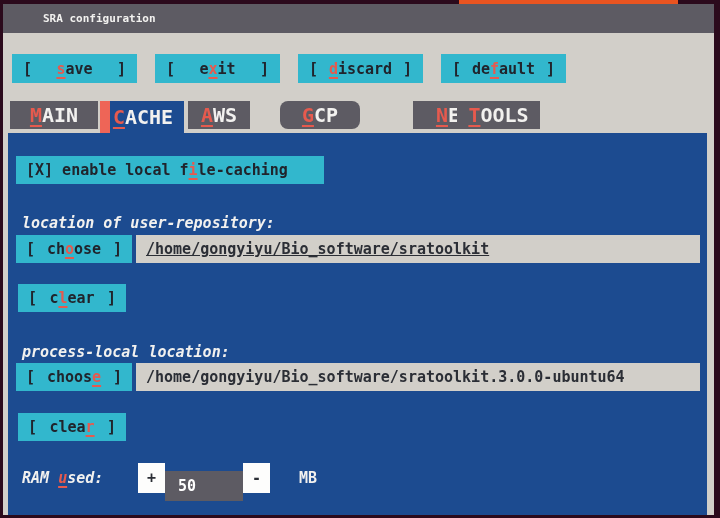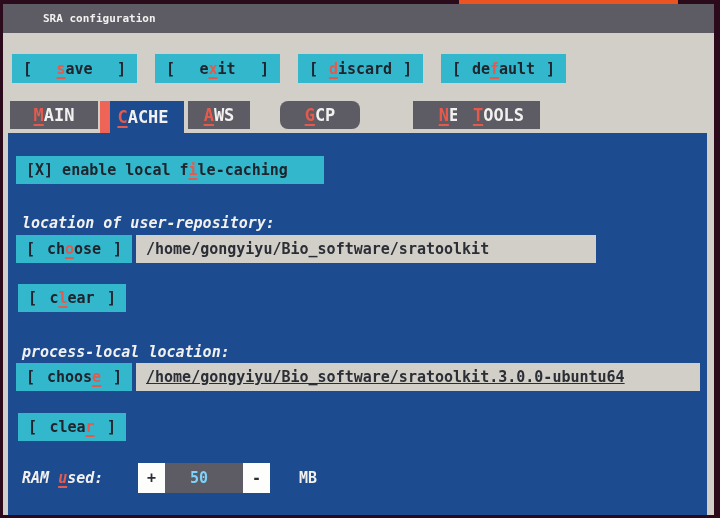--- a/index.html
+++ b/index.html
@@ -18,21 +18,21 @@
   }
   .toolbar { position:absolute; left:9px; top:50px; display:flex; gap:18px; }
   .tbtn {
     width:125px; height:29px; background:var(--cyan,#32b7cd); color:#20242c;
     font-size:15px; display:flex; align-items:center; justify-content:space-between;
     padding:0 11px; box-sizing:border-box; cursor:pointer; white-space:pre;
   }
   .tabbar { position:absolute; left:0; top:97px; width:100%; height:32px; }
   .tab {
     position:absolute; top:0; height:28px; background:var(--bar-gray,#5d5b63); color:#f2f1ef;
-    font-size:17px; display:flex; align-items:center; justify-content:center; cursor:pointer;
+    font-size:20px; display:flex; align-items:center; justify-content:center; cursor:pointer;
   }
   .tab.active { height:32px; background:var(--blue,#1c4b90); padding-left:2px; box-sizing:border-box; }
   .tab-accent { position:absolute; left:0; top:0; width:10px; height:100%; background:var(--tab-red,#ee6557); }
   .panel {
     position:absolute; left:5px; top:129px; width:699px; height:382px;
     background:var(--blue,#1c4b90); color:#f2f1ef; font-size:15px;
   }
   .panel > * { position:absolute; box-sizing:border-box; }
   .checkbox {
     left:8px; top:23px; width:308px; height:28px; line-height:28px;
@@ -47,21 +47,21 @@
   .path-field {
     height:28px; line-height:28px; background:var(--body-gray,#d2cfc9); color:#2b2e35;
     padding-left:10px; white-space:pre; overflow:hidden;
   }
   .step-btn {
     width:27px; height:30px; line-height:30px; text-align:center;
     background:#fdfdfc; color:#2b2e35; cursor:pointer;
   }
   .step-value {
     width:78px; height:30px; line-height:30px; background:var(--bar-gray,#5d5b63);
-    color:#7dd3fc; padding-left:25px;
+    color:#ffffff; padding-left:13px;margin-top:8px;
   }
   .unit-label { line-height:30px;margin-left:12px; }
   .hk { color:var(--red,#e65a4e); text-decoration:underline; text-decoration-thickness:2px; text-underline-offset:3px; }
 </style>
 </head>
 <body>
 
 <div class="screen" style="--cyan: #32b7cd; --blue: #1c4b90; --red: #e65a4e; --tab-red: #ee6557; --bar-gray: #5d5b63; --body-gray: #d2cfc9; --border-dark: #2b0a1c; --orange: #e95420;">
   <div class="orange-strip"></div>
 
@@ -120,36 +120,36 @@
 
       <div class="checkbox">[X] enable local f<span class="hk">i</span>le-caching</div>
 
       <div class="sec-label" style="left:14px;top:80px;">location of user-repository:</div>
 
       <div class="cyan-btn" style="left:8px;top:102px;width:116px;">
         <span>[</span>
         <span>ch<span class="hk">o</span>ose</span>
         <span>]</span>
       </div>
-      <div class="path-field" style="left:128px;top:102px;width:460px;">/home/gongyiyu/Bio_software/sratoolkit</div>
+      <div class="path-field" style="left:128px;top:102px;width:564px;text-decoration:underline;">/home/gongyiyu/Bio_software/sratoolkit</div>
 
       <div class="cyan-btn" style="left:10px;top:151px;width:108px;">
         <span>[</span>
         <span>c<span class="hk">l</span>ear</span>
         <span>]</span>
       </div>
 
       <div class="sec-label" style="left:14px;top:209px;">process-local location:</div>
 
       <div class="cyan-btn" style="left:8px;top:230px;width:116px;">
         <span>[</span>
         <span>choos<span class="hk">e</span></span>
         <span>]</span>
       </div>
-      <div class="path-field" style="left:128px;top:230px;width:564px;text-decoration:underline;">/home/gongyiyu/Bio_software/sratoolkit.3.0.0-ubuntu64</div>
+      <div class="path-field" style="left:128px;top:230px;width:564px;">/home/gongyiyu/Bio_software/sratoolkit.3.0.0-ubuntu64</div>
 
       <div class="cyan-btn" style="left:10px;top:280px;width:108px;">
         <span>[</span>
         <span>clea<span class="hk">r</span></span>
         <span>]</span>
       </div>
 
       <div class="sec-label" style="left:14px;top:330px;line-height:30px;">RAM <span class="hk">u</span>sed:</div>
       <div class="step-btn" style="left:130px;top:330px;">+</div>
       <div class="step-value" style="left:157px;top:330px;">50</div>

